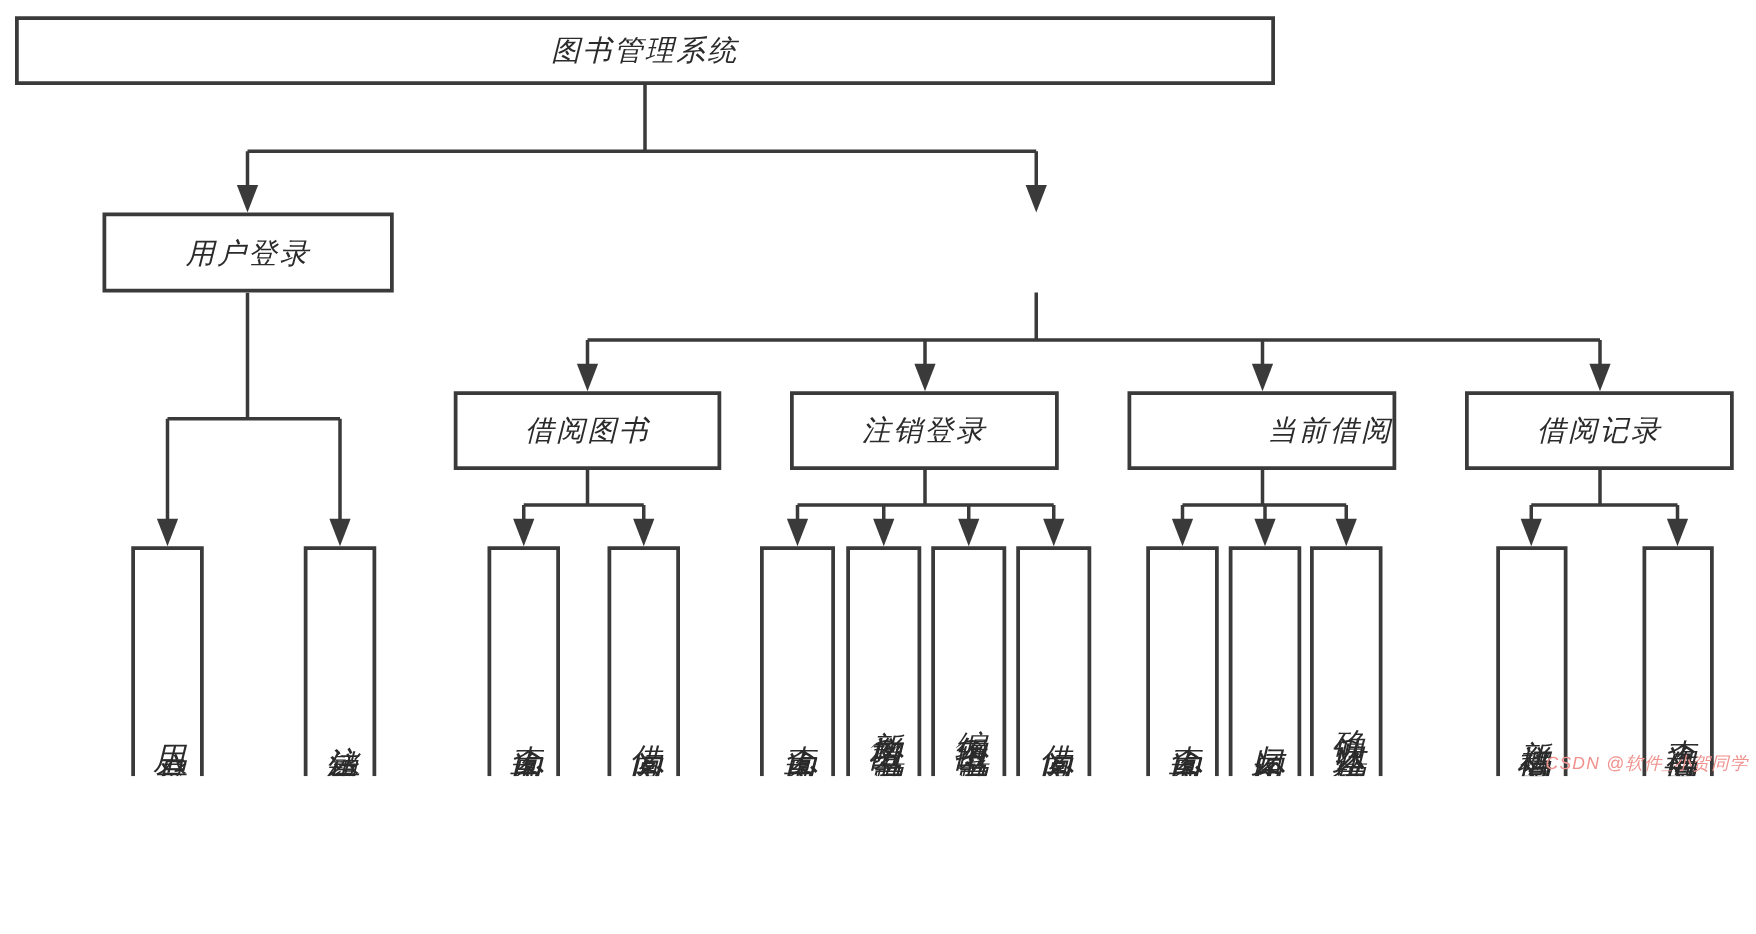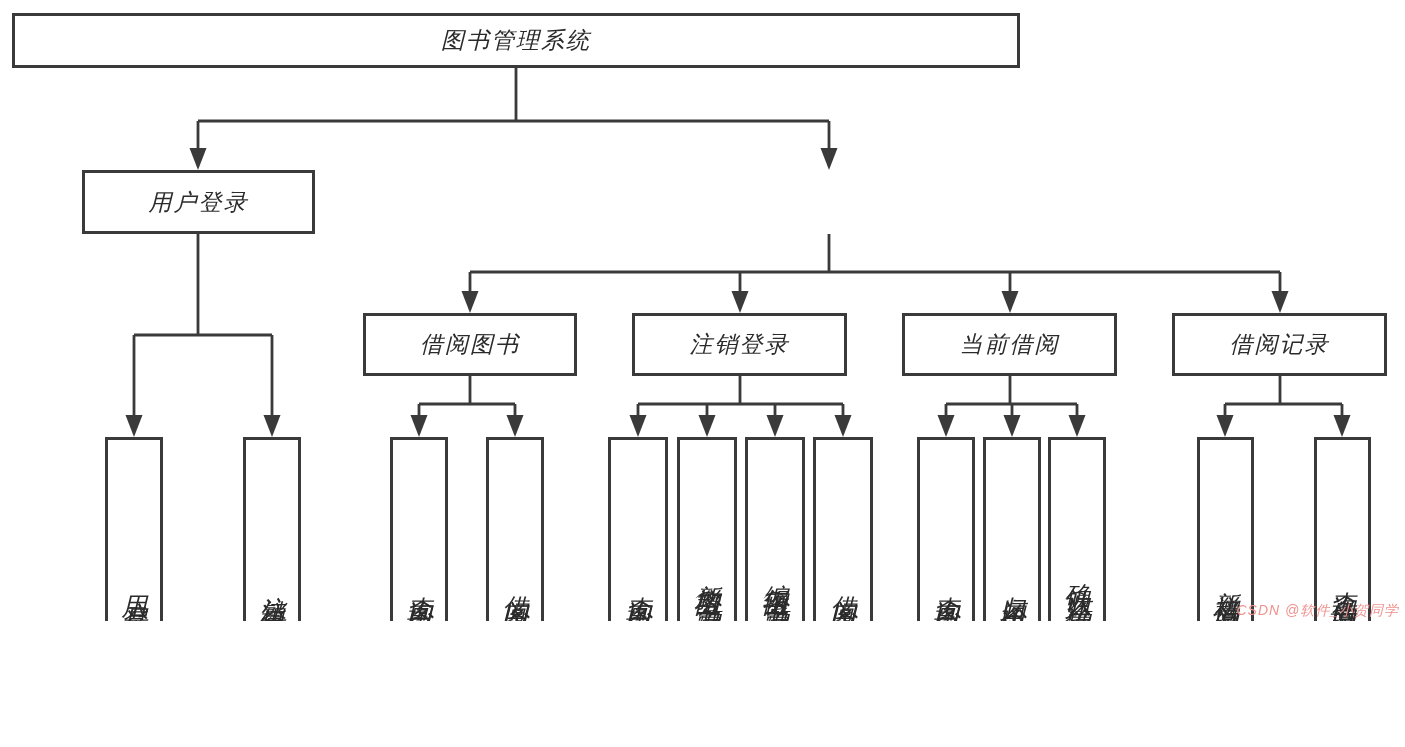--- a/index.html
+++ b/index.html
@@ -122,21 +122,21 @@
   <div class="node h" style="left:82px; top:170px; width:233px; height:64px;">
     <span class="lbl">用户登录</span>
   </div>
 
   <div class="node h" style="left:363px; top:313px; width:214px; height:63px;">
     <span class="lbl">借阅图书</span>
   </div>
   <div class="node h" style="left:632px; top:313px; width:215px; height:63px;">
     <span class="lbl">注销登录</span>
   </div>
-  <div class="node h" style="left:902px; top:313px; width:215px; height:63px;">
+  <div class="node h" style="left:902px; top:313px; width:215px; height:63px;justify-content:flex-end;">
     <span class="lbl">当前借阅</span>
   </div>
   <div class="node h" style="left:1172px; top:313px; width:215px; height:63px;">
     <span class="lbl">借阅记录</span>
   </div>
 
   <div class="node v" style="left:105px; top:437px; width:58px; height:298px;">
     <span class="vlbl">用户登录</span>
   </div>
   <div class="node v" style="left:243px; top:437px; width:58px; height:298px;">

